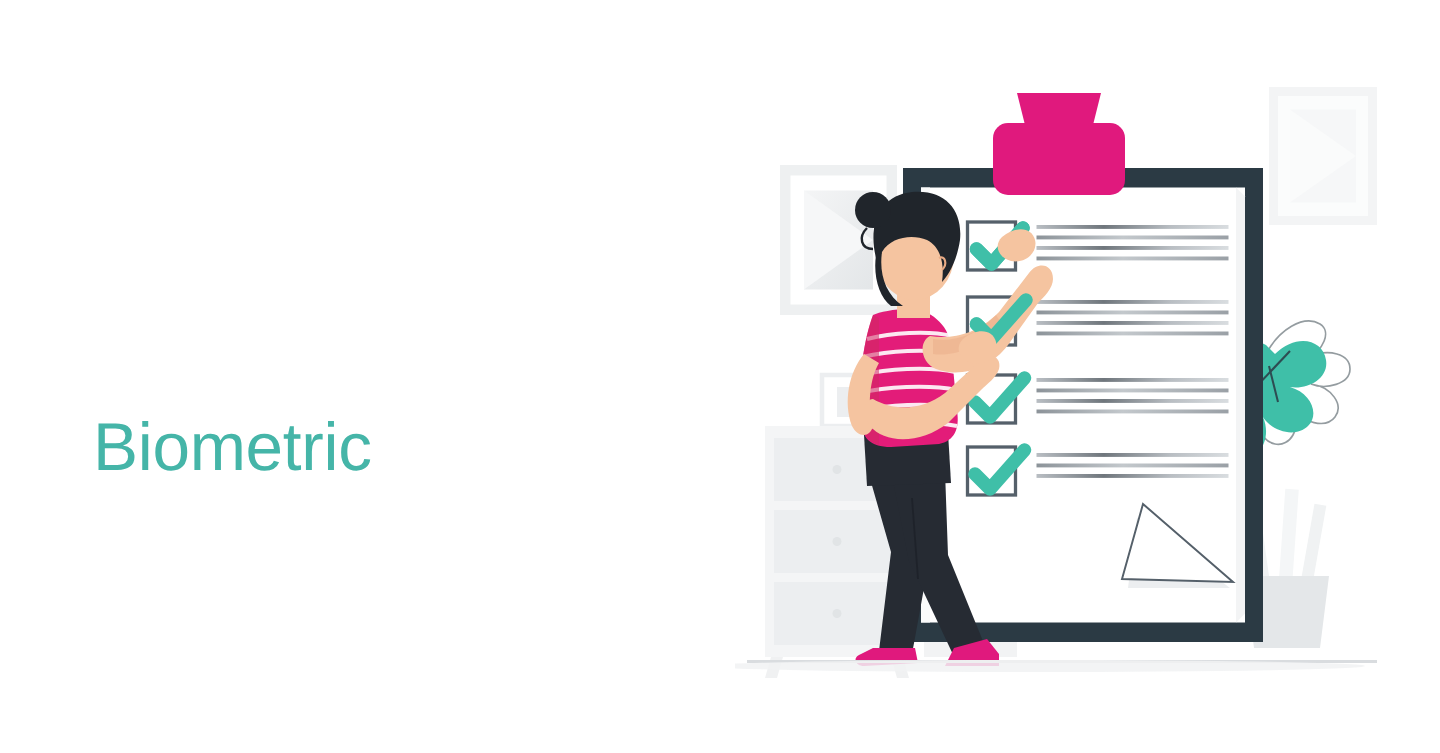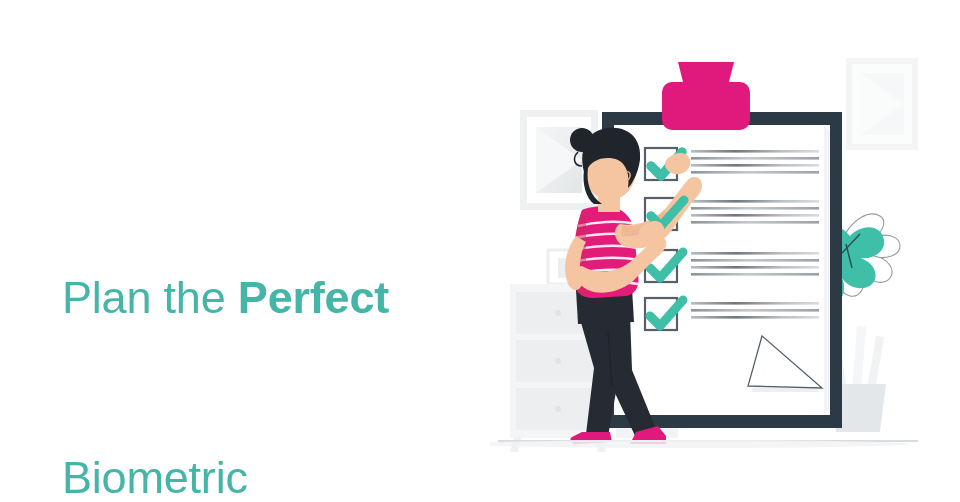--- a/index.html
+++ b/index.html
@@ -51,21 +51,20 @@
     width: 470px;
     height: 440px;
   }
 </style>
 </head>
 <body>
 
 <div id="banner">
 
   <div id="headline">
-    <span class="line"><span>Plan the </span><span class="strong">Perfect</span></span>
     <span class="line">Biometric</span>
     
   </div>
 
   <div id="illustration">
     <svg viewBox="0 0 470 440" xmlns="http://www.w3.org/2000/svg" aria-hidden="true">
 
       <defs>
         <linearGradient id="lineGrad" x1="0" y1="0" x2="1" y2="0">
           <stop offset="0%" stop-color="#b9bec3"></stop>

